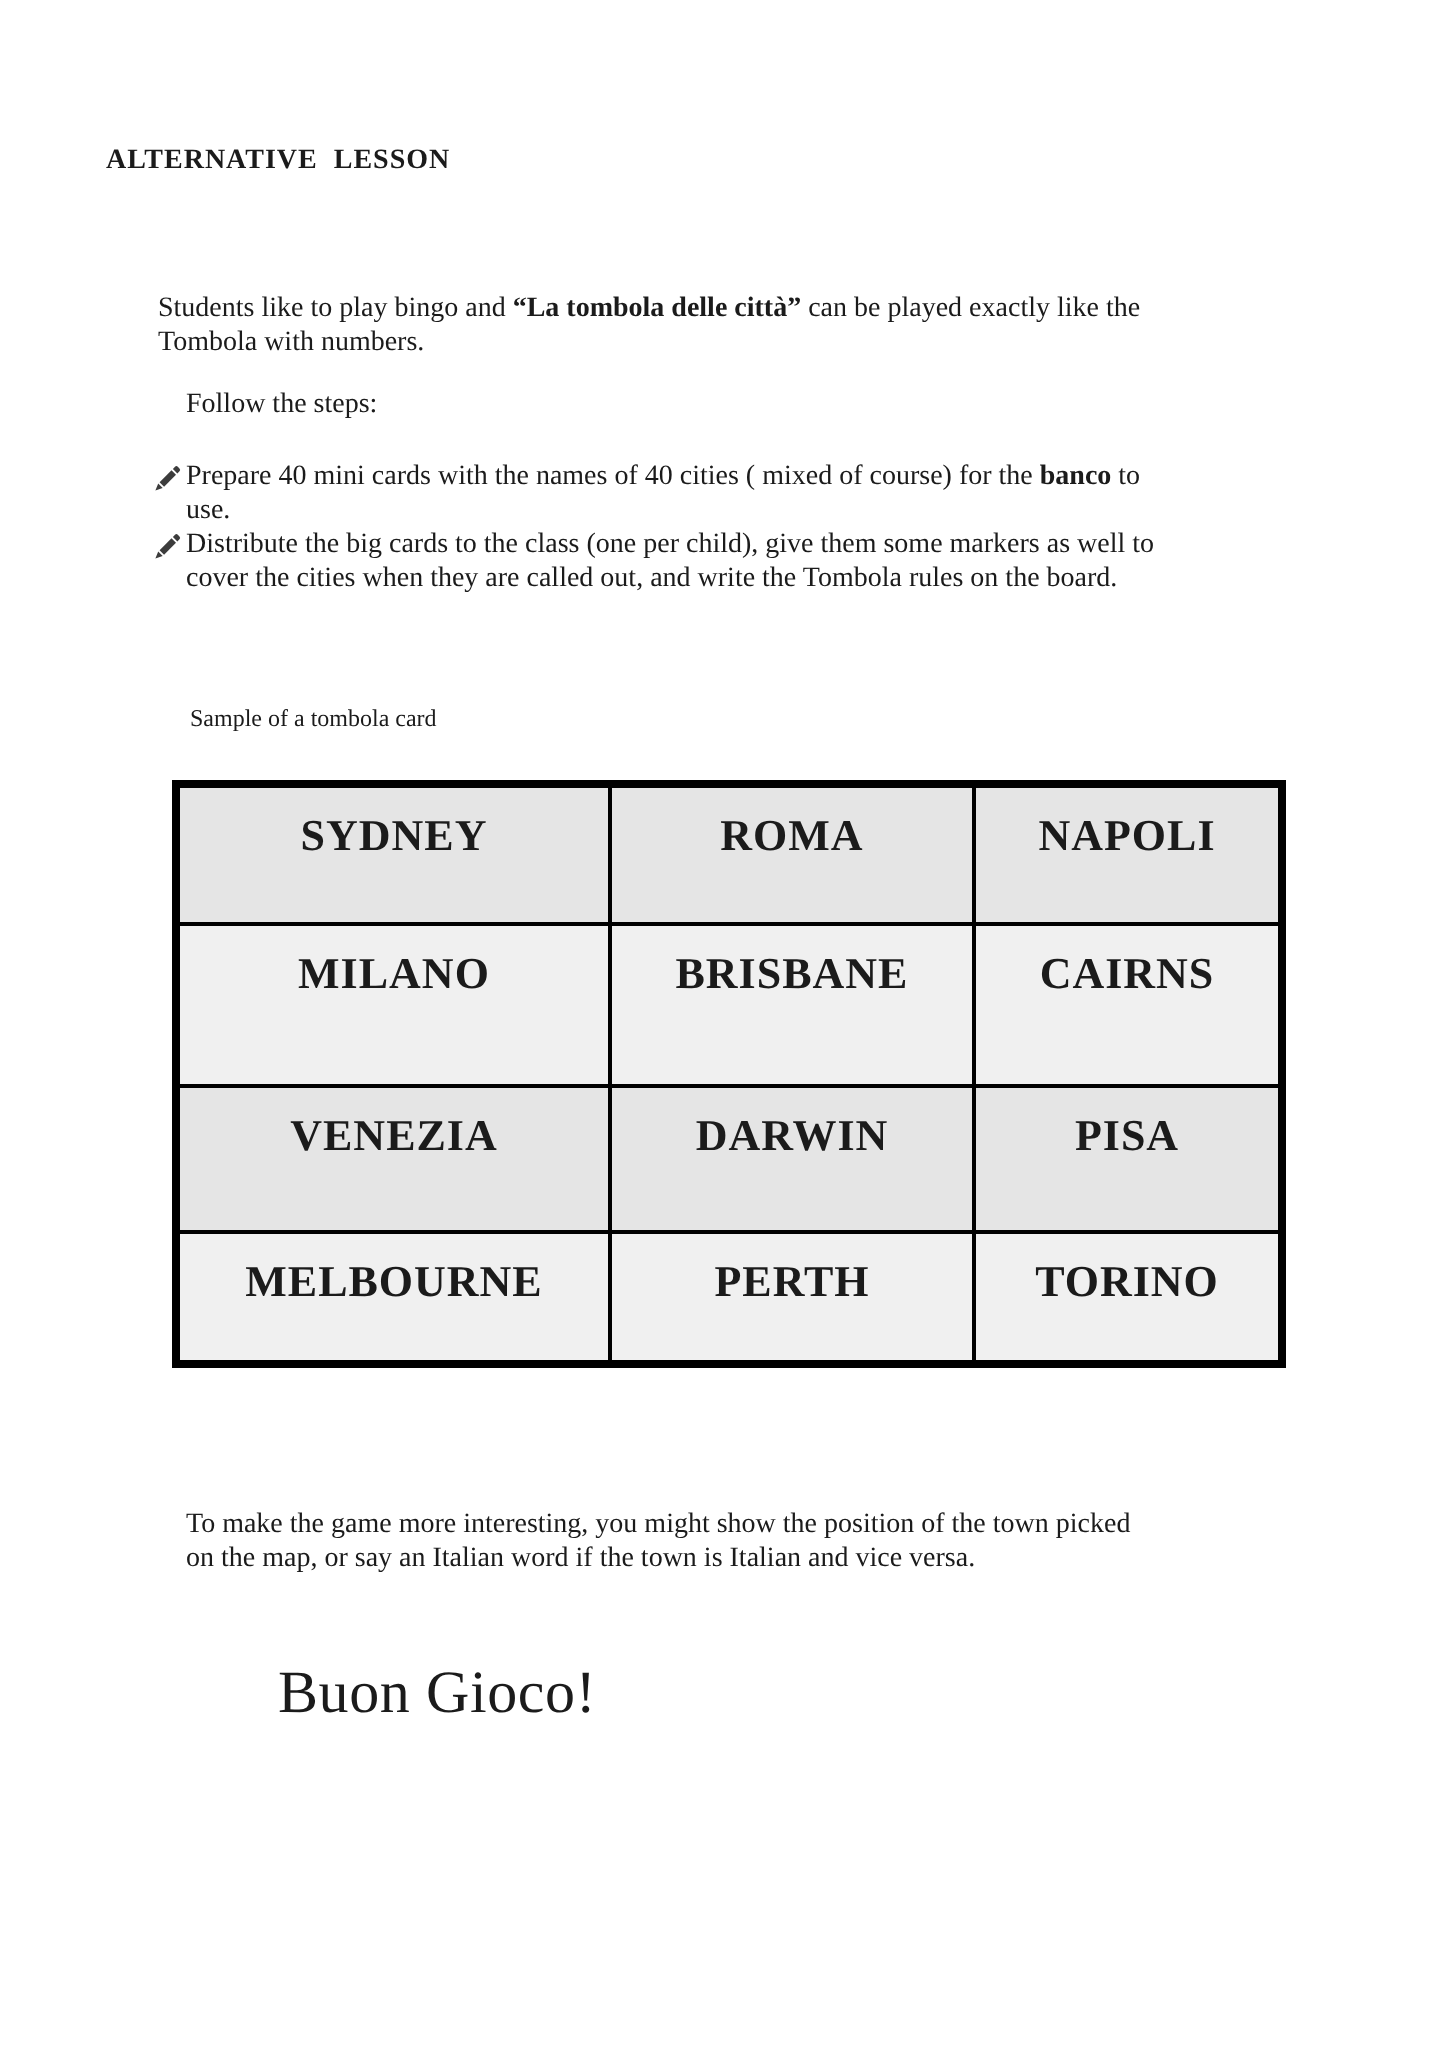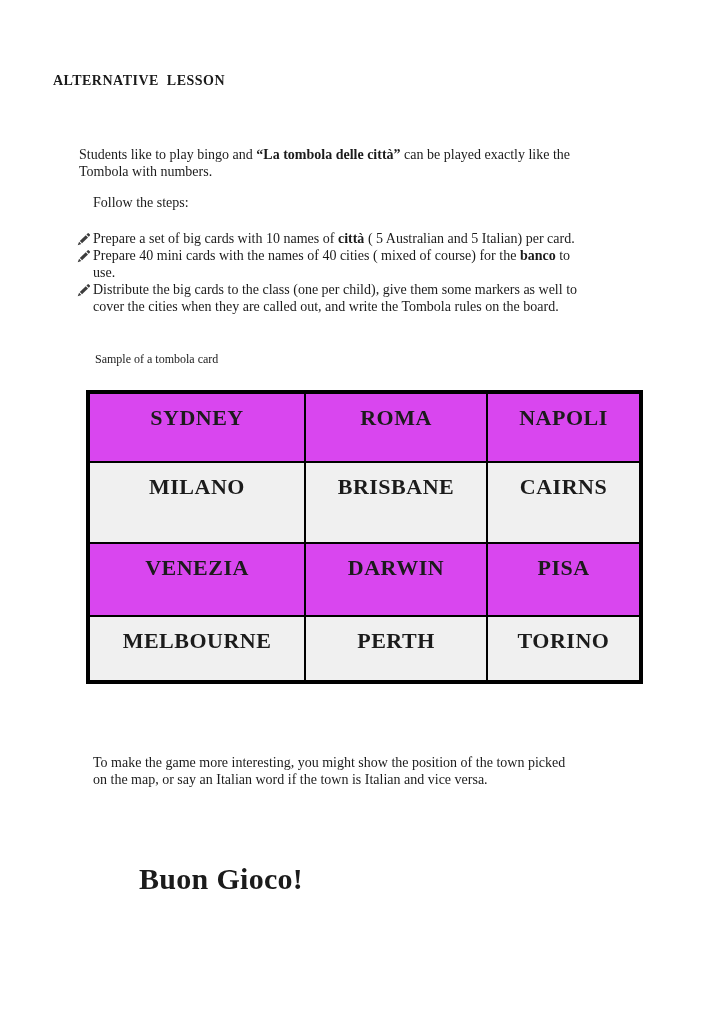--- a/index.html
+++ b/index.html
@@ -61,34 +61,33 @@
   }
   table.tombola,table.tombola td{
     border:2px solid var(--border);
   }
   table.tombola{border:4px solid var(--border);}
   table.tombola td{
     vertical-align:top;text-align:center;
     padding-top:11px;
     font-size:22px;font-weight:bold;
     letter-spacing:0.5px;
-    background:#d946ef;
+    background:#e5e5e5;
   }
   tr.shaded td{background:var(--shaded);}
   col.c1{width:217px;}col.c2{width:182px;}col.c3{width:154px;}
   tr.r1{height:70px;}tr.r2{height:81px;}tr.r3{height:73px;}tr.r4{height:66px;}
   .closing{
     position:absolute;left:93px;top:754px;
     font-size:14px;line-height:17px;width:600px;
   }
   .signoff{
     position:absolute;left:139px;top:830px;
-    font-size:30px;font-weight:bold;
+    font-size:30px;font-weight:normal;
     letter-spacing:0.3px;
-    margin-top:32px;
   }
   .pageno{
     position:absolute;left:0;top:958px;width:724px;
     text-align:center;font-size:14px;
   }
 </style>
 </head>
 <body>
 
 <div class="page">
@@ -98,33 +97,20 @@
 
   <p class="intro">
     <span class="line"><span>Students like to play bingo and </span><b>“La tombola delle città”</b><span> can be played exactly like the</span></span>
     <span class="line">Tombola with numbers.</span>
   </p>
 
   <div class="follow">Follow the steps:</div>
 
   <div class="steps">
 
-    <div class="step">
-      <span class="pencil">
-        <svg viewBox="0 0 20 20" aria-hidden="true">
-            <path fill="currentColor" d="M1 19 L3 14 L6.2 17.2 Z"></path>
-            <path fill="currentColor" d="M4 13 L12.5 4.5 L15.7 7.7 L7.2 16.2 Z"></path>
-            <path fill="currentColor" d="M13.5 3.5 L15 2 Q16 1 17 2 L18.2 3.2 Q19.2 4.2 18.2 5.2 L16.7 6.7 Z"></path>
-          </svg>
-      </span>
-      <span class="step-text">
-        <span class="line"><span>Prepare a set of big cards with 10 names of </span><b>città</b><span> ( 5 Australian and 5 Italian) per card.</span></span>
-        <span class="line"></span>
-      </span>
-    </div>
 
     <div class="step">
       <span class="pencil">
         <svg viewBox="0 0 20 20" aria-hidden="true">
             <path fill="currentColor" d="M1 19 L3 14 L6.2 17.2 Z"></path>
             <path fill="currentColor" d="M4 13 L12.5 4.5 L15.7 7.7 L7.2 16.2 Z"></path>
             <path fill="currentColor" d="M13.5 3.5 L15 2 Q16 1 17 2 L18.2 3.2 Q19.2 4.2 18.2 5.2 L16.7 6.7 Z"></path>
           </svg>
       </span>
       <span class="step-text">

